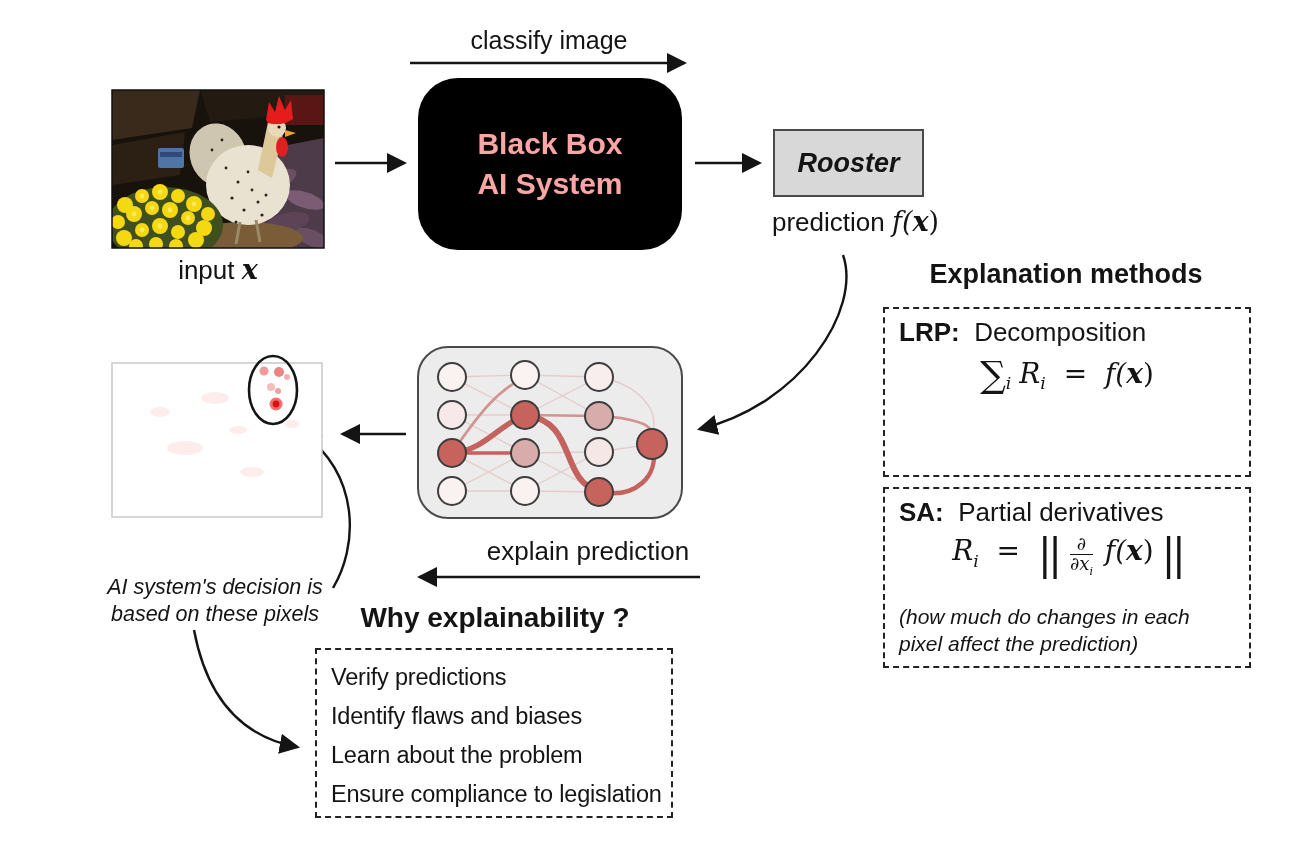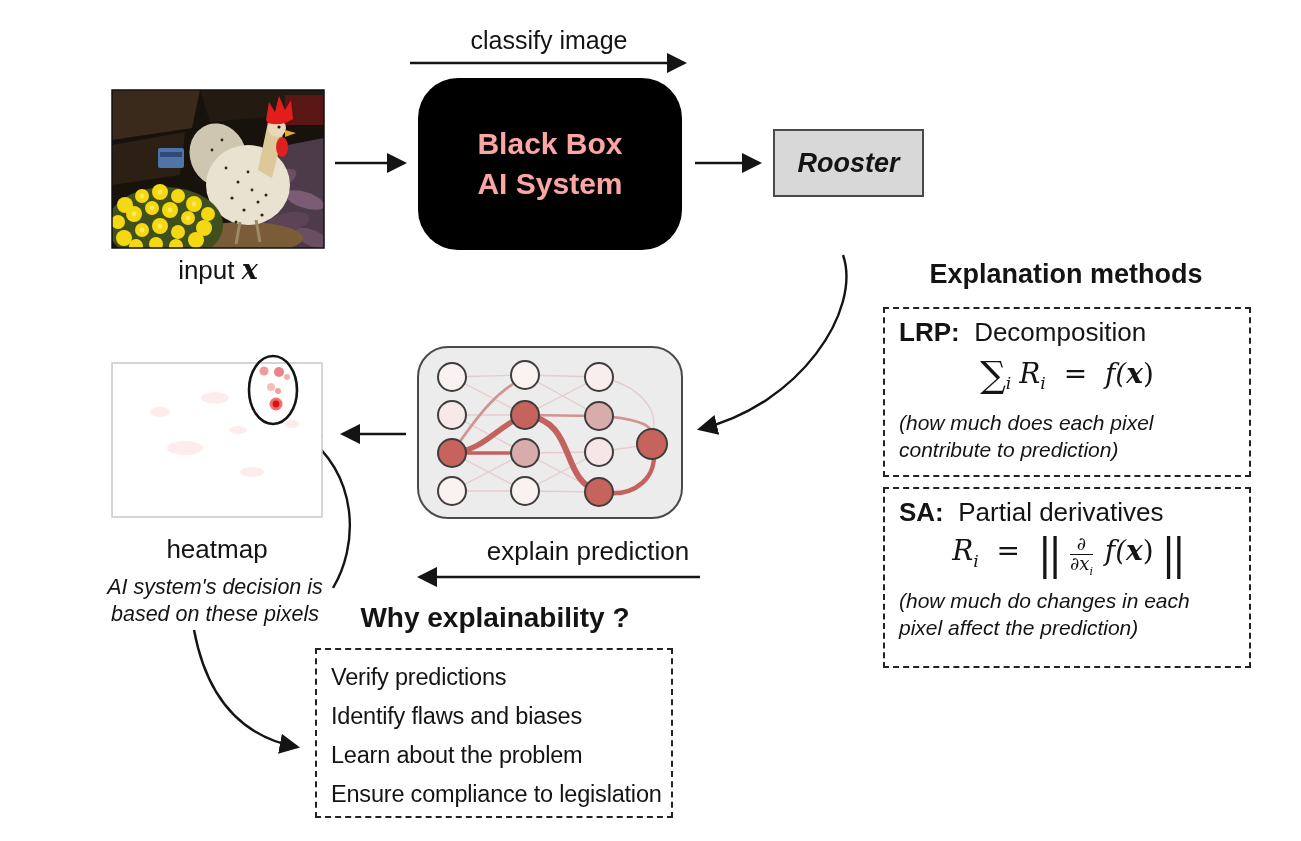--- a/index.html
+++ b/index.html
@@ -248,62 +248,61 @@
     <span class="mb" style="font-size:27px;">x</span>
   </div>
 
   <div class="abs" id="black-box">
     <div class="bbline">Black Box</div>
     <div class="bbline">AI System</div>
   </div>
 
   <div class="abs" id="prediction-box">Rooster</div>
 
+  <div class="abs ctr" id="prediction-caption">
+    <span>prediction</span>
+    <span class="m" style="font-size:27px;">f(</span><span class="mb" style="font-size:27px;">x</span><span class="m" style="font-size:27px;font-style:normal;">)</span>
+  </div>
 
   <div class="abs ctr" id="explanation-heading">Explanation methods</div>
 
   <div class="abs panel" id="lrp-panel">
     <div class="panel-title">
       <b>LRP:</b>&nbsp;
       <span>Decomposition</span>
     </div>
     <div class="formula">
       <span class="sum">∑</span><sub class="m">i</sub>
       <span class="m">R</span><sub class="m">i</sub>
       <span class="eq">=</span>
       <span class="m">f(</span><span class="mb">x</span><span class="m" style="font-style:normal;">)</span>
-    </div>
-    <div class="note">
-      <div>(how much does each pixel</div>
-      <div>contribute to prediction)</div>
     </div>
   </div>
 
   <div class="abs panel" id="sa-panel">
     <div class="panel-title">
       <b>SA:</b>&nbsp;
       <span>Partial derivatives</span>
     </div>
     <div class="formula">
       <span class="m">R</span><sub class="m">i</sub>
       <span class="eq">=</span>
       <span class="bars">||</span>
       <span class="frac"><span class="num">∂</span><span class="den"><span>∂x</span><sub>i</sub></span></span>
       <span class="m">f(</span><span class="mb">x</span><span class="m" style="font-style:normal;">)</span>
       <span class="bars">||</span>
     </div>
-    <div class="note" style="margin-top:10px;">
+    <div class="note" style="margin-top:26px;">
       <div>(how much do changes in each</div>
       <div>pixel affect the prediction)</div>
     </div>
   </div>
 
   <div class="abs ctr" id="explain-label">explain prediction</div>
 
-  <div class="abs ctr" id="heatmap-caption">heatmap</div>
   <div class="abs ctr" id="heatmap-note">
     <div>AI system's decision is</div>
     <div>based on these pixels</div>
   </div>
 
   <div class="abs ctr" id="why-heading">Why explainability ?</div>
   <div class="abs panel" id="why-panel">
     <div class="why-item">Verify predictions</div>
     <div class="why-item">Identify flaws and biases</div>
     <div class="why-item">Learn about the problem</div>

